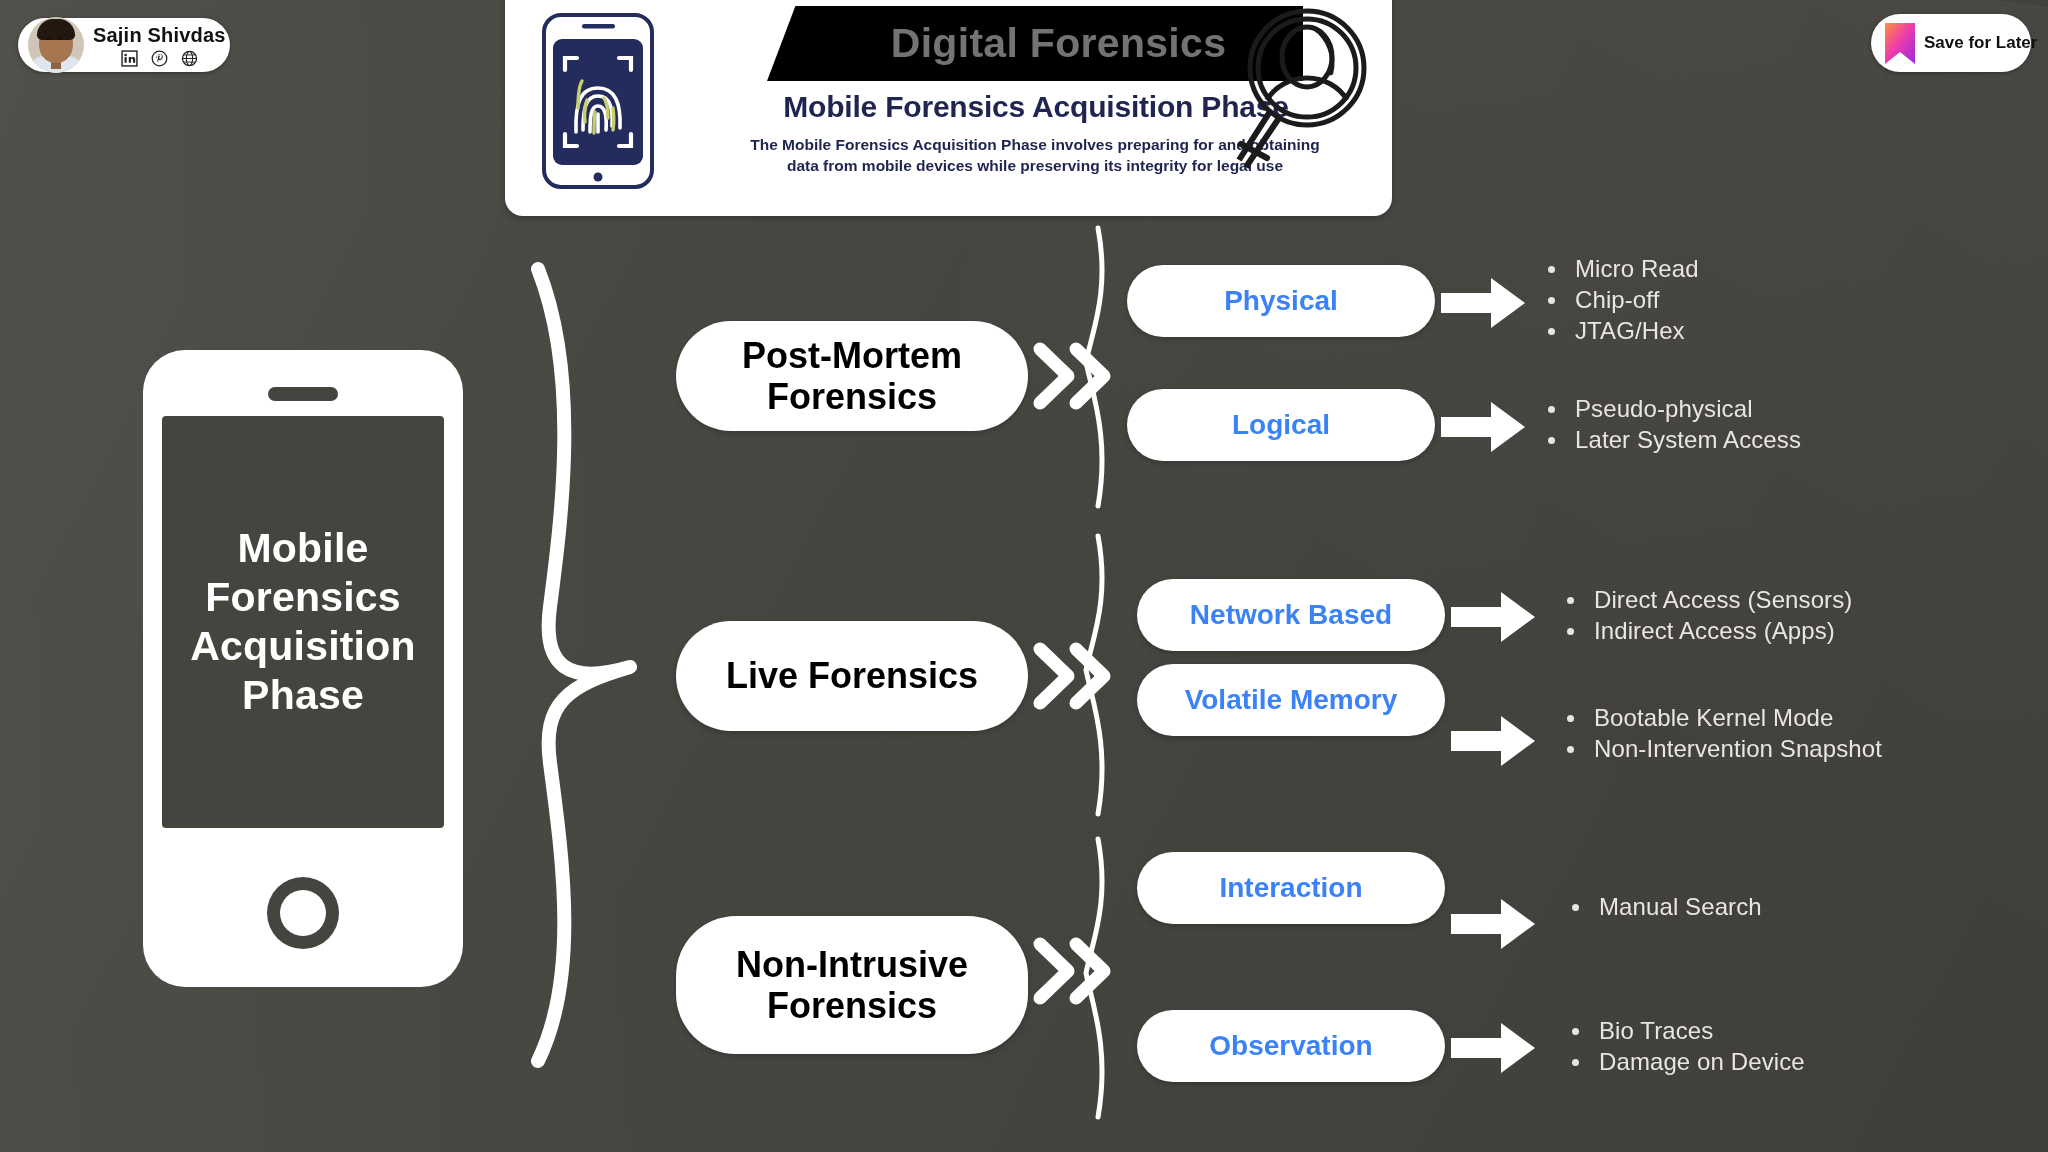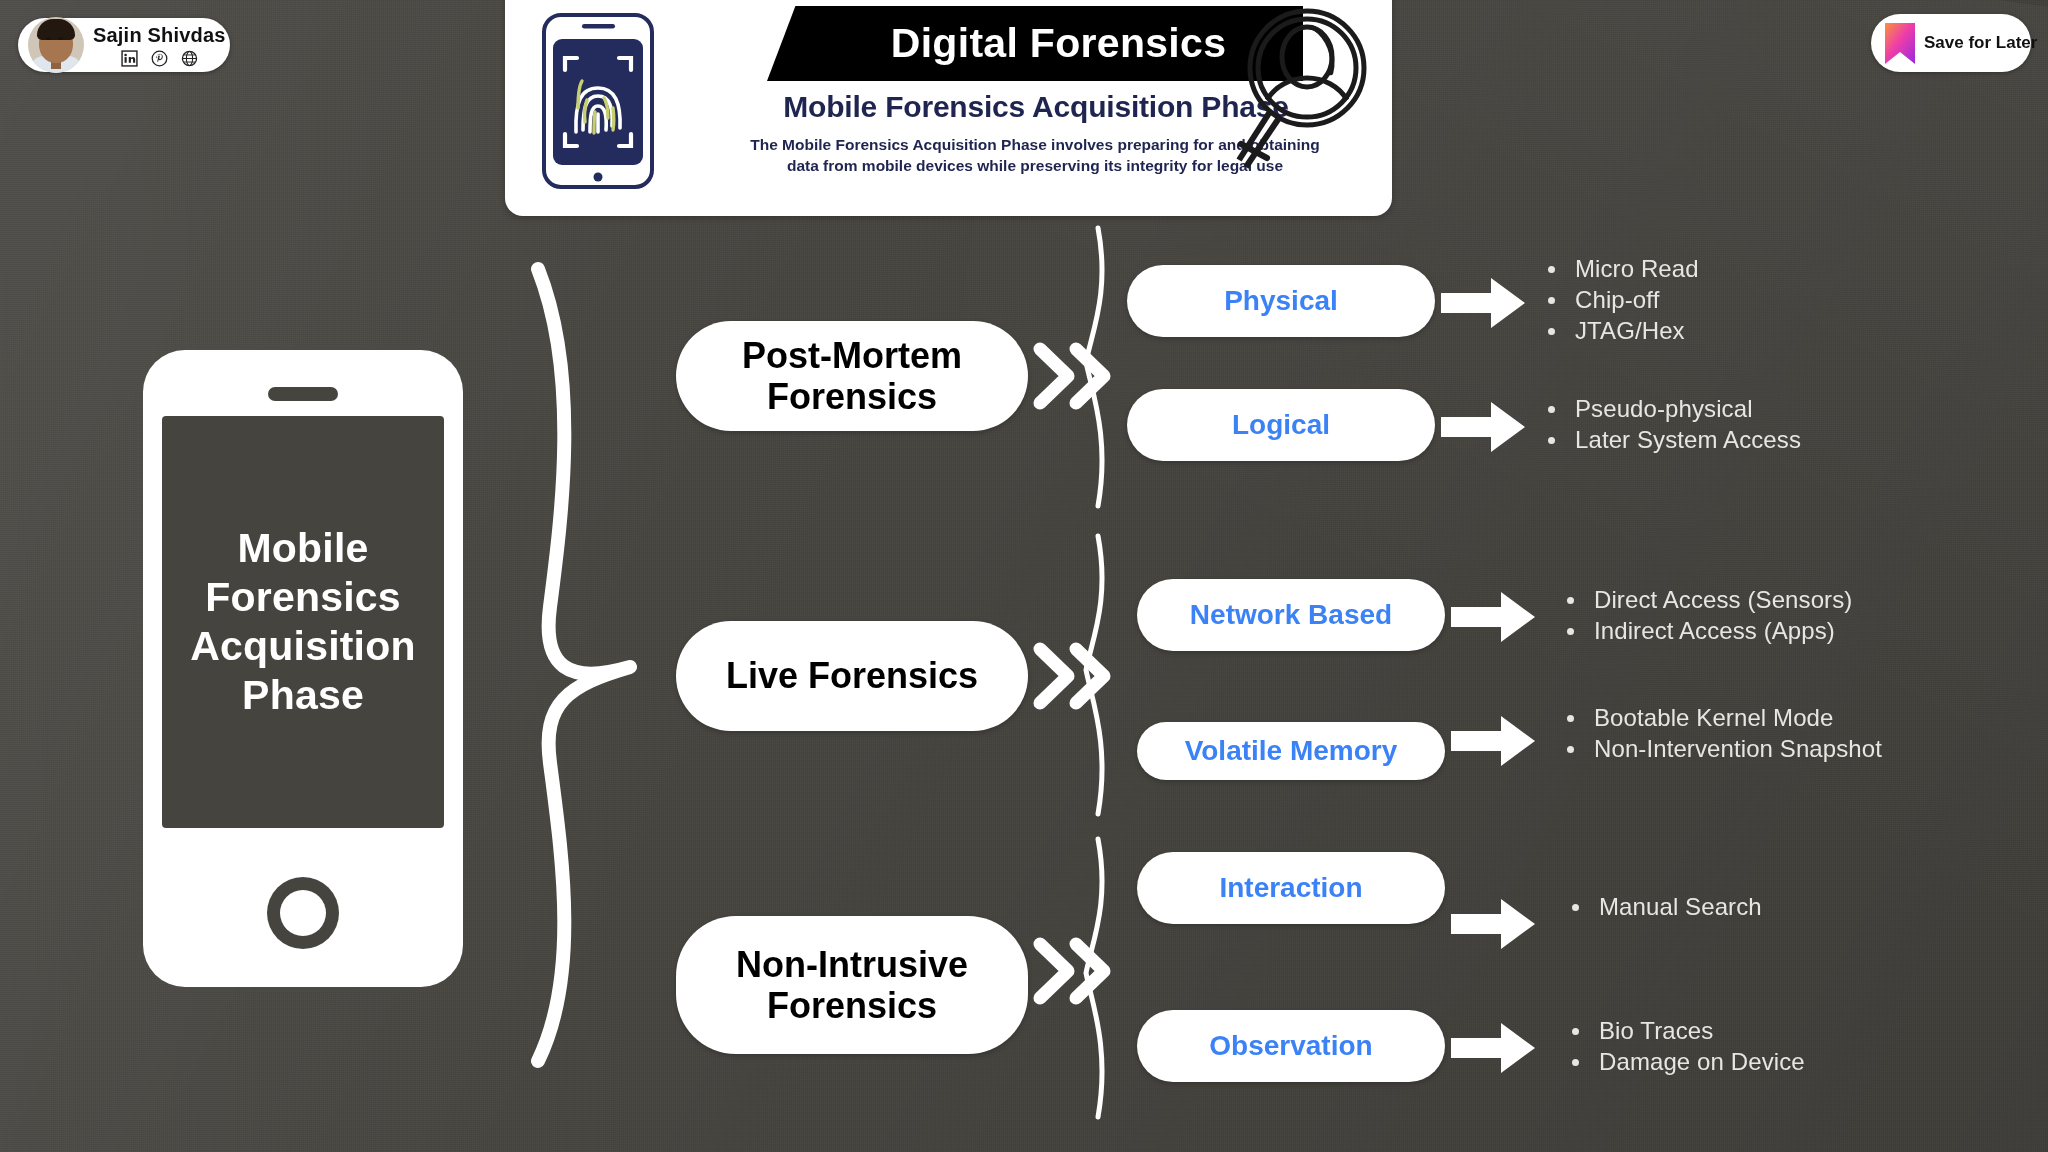--- a/index.html
+++ b/index.html
@@ -68,21 +68,21 @@
   #header-card{
     left:505px;top:-10px;width:887px;height:226px;background:#fff;border-radius:0 0 18px 18px;
     box-shadow:0 2px 6px rgba(0,0,0,.25);
   }
   #phone-logo{position:absolute;left:33px;top:22px;width:120px;height:178px;}
   #title-banner{
     position:absolute;left:262px;top:16px;width:536px;height:75px;background:#000;
     clip-path:polygon(5.3% 0,100% 0,100% 100%,0% 100%);
     display:flex;align-items:center;justify-content:center;
   }
-  #header-title{color:#ffffff;font-size:41px;font-weight:bold;letter-spacing:.3px;margin-left:47px;}
+  #header-title{color:#737373;font-size:41px;font-weight:bold;letter-spacing:.3px;margin-left:47px;}
   #header-subtitle{
     position:absolute;left:186px;top:100px;width:690px;text-align:center;
     color:#1f2550;font-size:30px;font-weight:bold;letter-spacing:-.2px;
   }
   #header-desc{
     position:absolute;left:232px;top:145px;width:596px;text-align:center;
     color:#1f2550;font-size:15.5px;font-weight:bold;line-height:1.33;
   }
   #magnifier-icon{position:absolute;right:18px;top:10px;width:155px;height:185px;}
 
@@ -149,21 +149,21 @@
   #bullets-0{left:1543px;top:253px;}
 
   #method-pill-1{left:1127px;top:389px;width:308px;height:72px;}
   #arrow-1{left:1441px;top:400px;}
   #bullets-1{left:1543px;top:393px;}
 
   #method-pill-2{left:1137px;top:579px;width:308px;height:72px;}
   #arrow-2{left:1451px;top:590px;}
   #bullets-2{left:1562px;top:584px;}
 
-  #method-pill-3{left:1137px;top:722px;width:308px;height:58px;}
+  #method-pill-3{left:1137px;top:664px;width:308px;height:72px;}
   #arrow-3{left:1451px;top:714px;}
   #bullets-3{left:1562px;top:702px;}
 
   #method-pill-4{left:1137px;top:852px;width:308px;height:72px;}
   #arrow-4{left:1451px;top:897px;}
   #bullets-4{left:1567px;top:891px;}
 
   #method-pill-5{left:1137px;top:1010px;width:308px;height:72px;}
   #arrow-5{left:1451px;top:1021px;}
   #bullets-5{left:1567px;top:1015px;}

